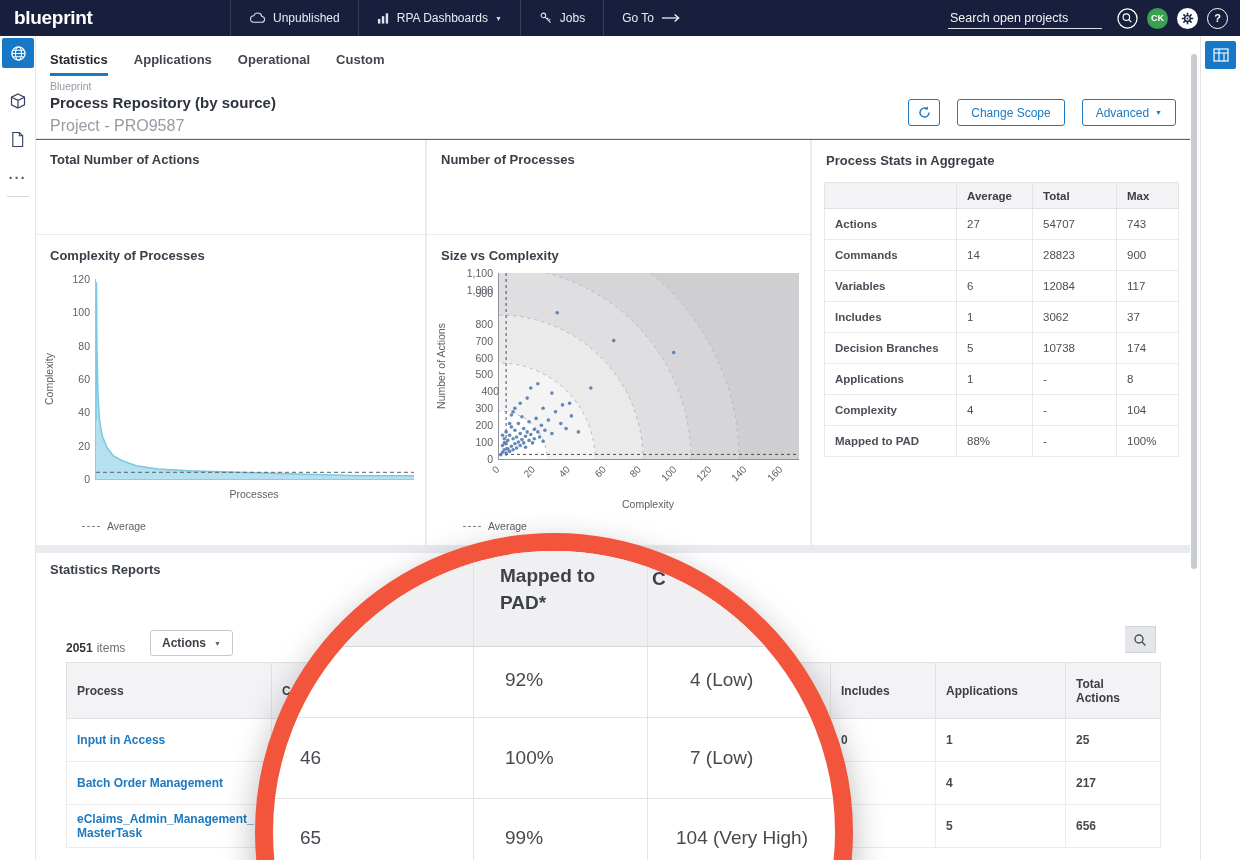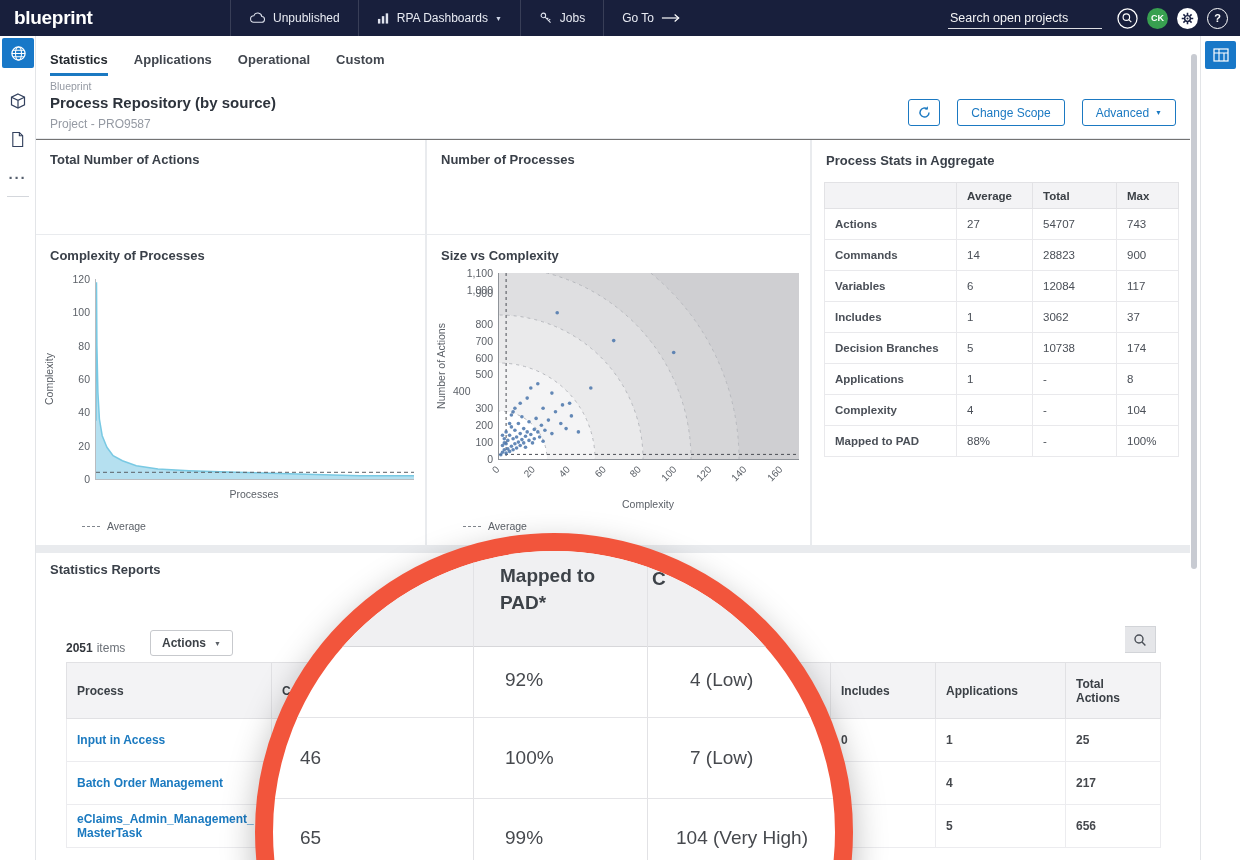--- a/index.html
+++ b/index.html
@@ -30,29 +30,29 @@
   .sbitem{position:absolute;left:0;width:35px;height:26px;display:flex;align-items:center;justify-content:center;cursor:pointer;}
   .dots{font-size:15px;font-weight:700;letter-spacing:1px;color:#555e6d;}
   .sbline{position:absolute;left:7px;top:160px;width:22px;height:1px;background:#d4d7dc;}
   .rightstrip{position:absolute;right:0;top:36px;width:40px;height:824px;background:#fff;border-left:1px solid #e3e5e8;box-sizing:border-box;z-index:30;}
   .rsicon{position:absolute;right:4px;top:5px;width:31px;height:28px;background:var(--active-icon-bg,#1878c8);border-radius:2px;
           display:flex;align-items:center;justify-content:center;cursor:pointer;}
   .vscroll{position:absolute;left:1191px;top:40px;width:6px;height:812px;z-index:35;}
   .vthumb{position:absolute;left:0;top:14px;width:6px;height:515px;background:#c8cbd2;border-radius:3px;cursor:pointer;}
 
   
-  .main{position:absolute;left:36px;top:36px;width:1154px;height:824px;background:#737373;overflow:hidden;}
+  .main{position:absolute;left:36px;top:36px;width:1154px;height:824px;background:#4d7c0f;overflow:hidden;}
   .pagehead{position:absolute;left:0;top:0;width:1154px;height:103px;background:#fff;border-bottom:1px solid #e7e9ec;box-sizing:border-box;}
   .tabs{position:absolute;left:14px;top:16px;display:flex;gap:26px;}
   .tab{font-size:13px;font-weight:600;color:#41464e;padding-bottom:9px;position:relative;cursor:pointer;}
   .tab.active{color:#23282e;}
   .tab.active::after{content:"";position:absolute;left:0;right:0;bottom:0;height:3px;background:var(--accent,#1b79c2);}
   .breadcrumb{position:absolute;left:14px;top:44px;font-size:10.5px;color:#959aa3;}
   .pagetitle{position:absolute;left:14px;top:58px;font-size:15px;font-weight:700;color:#2d333c;}
-  .pagesub{position:absolute;left:14px;top:81px;font-size:12px;color:#959aa3;}
+  .pagesub{position:absolute;left:14px;top:81px;font-size:16px;color:#959aa3;}
   .hdrbtns{position:absolute;right:14px;top:63px;display:flex;gap:17px;align-items:center;}
   .obtn{height:27px;display:flex;align-items:center;gap:6px;border:1px solid var(--accent,#1b79c2);color:var(--accent,#1b79c2);
         border-radius:3px;font-size:12px;padding:0 13px;background:#fff;cursor:pointer;box-sizing:border-box;white-space:nowrap;}
   .iconbtn{width:32px;padding:0;justify-content:center;}
 
   .bodybg{position:absolute;left:0;top:104px;width:1154px;height:413px;background:#e9ebee;}
   .card{position:absolute;background:#fff;}
   #kpi1{left:0;top:0;width:389px;height:94px;}
   #kpi2{left:391px;top:0;width:383px;height:94px;}
   #chart1{left:0;top:95px;width:389px;height:310px;}
@@ -363,21 +363,21 @@
               <circle cx="91.8" cy="115.0" r="1.8" class="dot"></circle>
               <circle cx="114.7" cy="67.6" r="1.8" class="dot"></circle>
               <circle cx="174.7" cy="79.5" r="1.8" class="dot"></circle>
             </svg>
         </div>
         <div class="ticklayer" id="c2ticks">
             <div class="ytick" style="left: 26px; width: 40px; text-align: right; top: 218px;">0</div>
             <div class="ytick" style="left: 26px; width: 40px; text-align: right; top: 201.091px;">100</div>
             <div class="ytick" style="left: 26px; width: 40px; text-align: right; top: 184.182px;">200</div>
             <div class="ytick" style="left: 26px; width: 40px; text-align: right; top: 167.273px;">300</div>
-            <div class="ytick" style="left: 26px; width: 40px; text-align: left; top: 150.364px;">400</div>
+            <div class="ytick" style="left: 32px; width: 40px; text-align: right; top: 150.364px;">400</div>
             <div class="ytick" style="left: 26px; width: 40px; text-align: right; top: 133.455px;">500</div>
             <div class="ytick" style="left: 26px; width: 40px; text-align: right; top: 116.545px;">600</div>
             <div class="ytick" style="left: 26px; width: 40px; text-align: right; top: 99.6364px;">700</div>
             <div class="ytick" style="left: 26px; width: 40px; text-align: right; top: 82.7273px;">800</div>
             <div class="ytick" style="left: 26px; width: 40px; text-align: right; top: 52px;">900</div>
             <div class="ytick" style="left: 26px; width: 40px; text-align: right; top: 48.9091px;">1,000</div>
             <div class="ytick" style="left: 26px; width: 40px; text-align: right; top: 32px;">1,100</div>
             <div class="xtickwrap" style="left: 71px; top: 232px;">
               <span class="xtick">0</span>
             </div>

